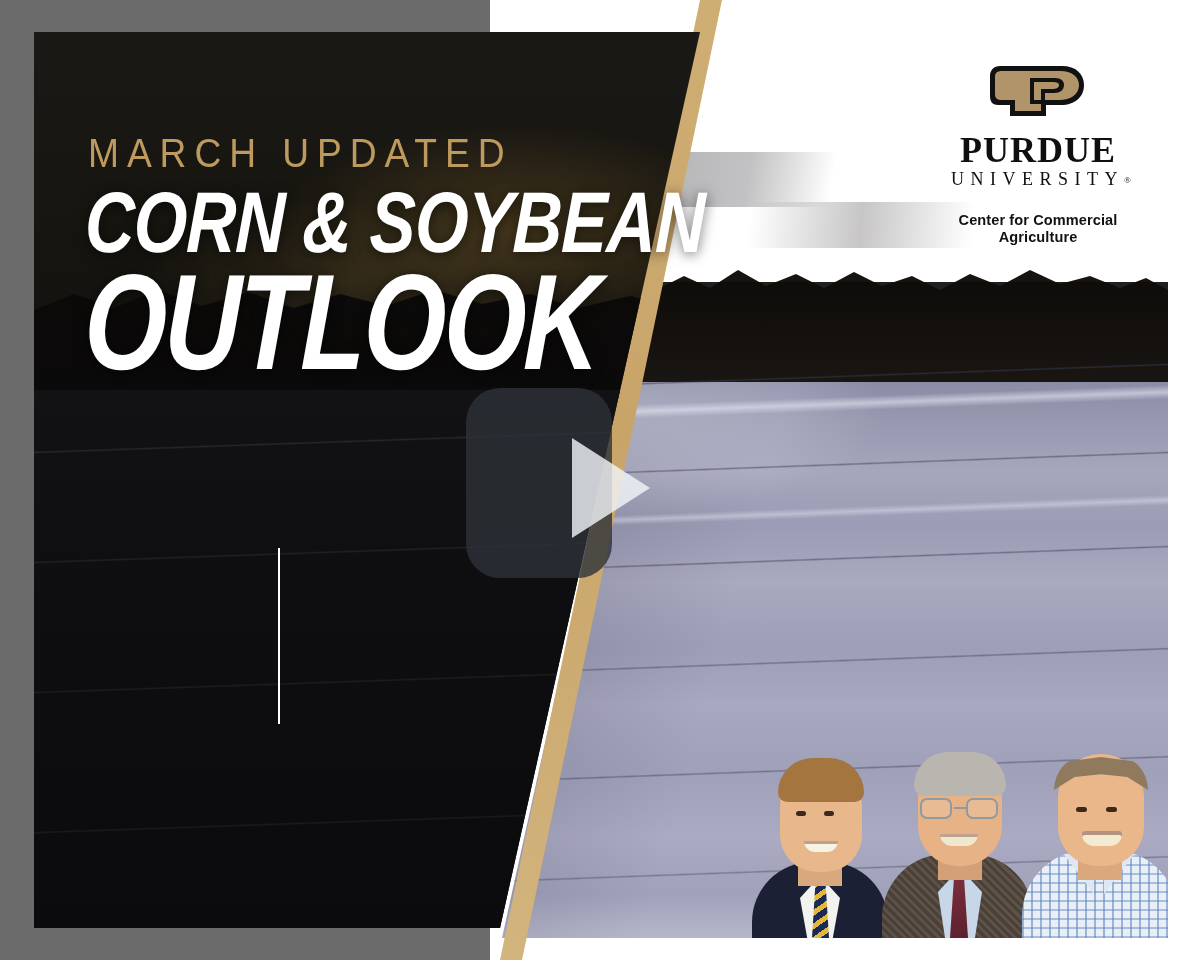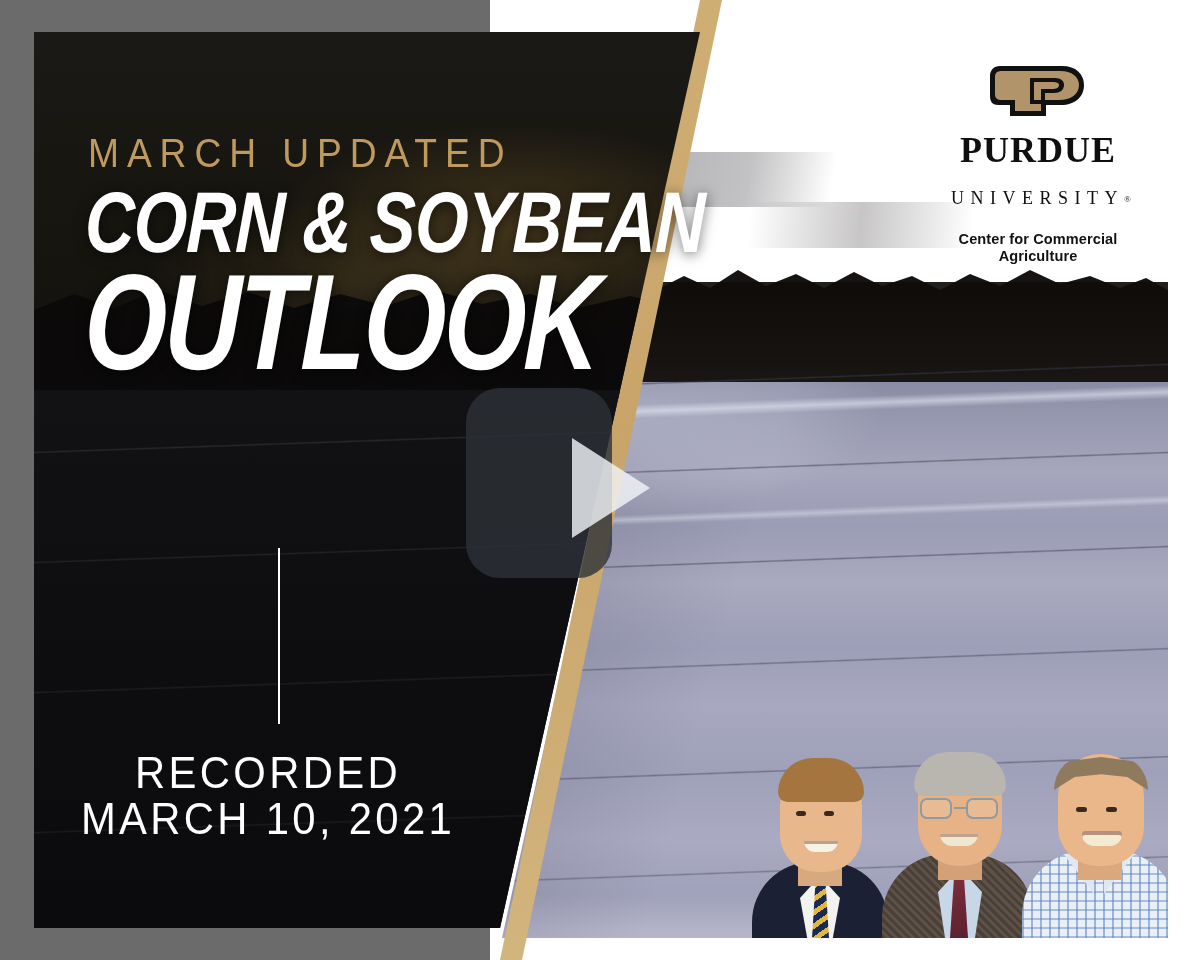--- a/index.html
+++ b/index.html
@@ -340,21 +340,20 @@
     line-height: 1;
   }
   .purdue-sub {
     font-family: "Liberation Serif", serif;
     font-weight: 400;
     font-size: 18px;
     letter-spacing: 6.5px;
     color: #0f0f0f;
     line-height: 1.25;
     text-indent: 6px;
-    margin-top: 19px;
   }
   .purdue-sub .reg { font-size: 9px; vertical-align: 2px; letter-spacing: 0; }
   .center-line {
     margin-top: 20px;
     font-family: "Liberation Sans Narrow", "Liberation Sans", sans-serif;
     font-size: 15px;
     font-weight: 700;
     color: #121212;
     letter-spacing: .1px;
     transform: scaleX(0.97);
@@ -528,24 +527,20 @@
     <div class="dark-snow-lines"></div>
   </div>
 
   <div class="kicker">MARCH UPDATED</div>
   <div class="title-line1">CORN &amp; SOYBEAN</div>
   <div class="title-line2">OUTLOOK</div>
 
 
   <div class="divider-rule"></div>
 
-  <div class="recorded">
-    <span class="r1">RECORDED</span>
-    <span class="r2">MARCH 10, 2021</span>
-  </div>
 
   <div class="play-button" aria-label="Play video"></div>
   <div class="play-triangle"></div>
 
   <div class="logo-block">
     <svg class="purdue-p" viewBox="0 0 100 58">
       <path d="M30 4 L74 4 C88 4 96 12 96 23 C96 35 87 43 73 43 L58 43 L58 54 L22 54 L22 43 L10 43 C4 43 2 39 2 34 L2 14 C2 8 6 4 12 4 Z" fill="#111111"></path>
       <path d="M33 9 L72 9 C84 9 91 15 91 23 C91 32 83 38 71 38 L53 38 L53 49 L27 49 L27 38 L14 38 C9 38 7 36 7 32 L7 15 C7 11 9 9 14 9 Z" fill="#b1946a"></path>
       <path d="M42 16 L67 16 C73 16 76 19 76 23 C76 28 72 31 66 31 L57 31 L57 42 L42 42 Z" fill="#111111"></path>
       <path d="M46 20 L65 20 C69 20 71 21 71 23 C71 26 68 27 64 27 L53 27 L53 38 L46 38 Z" fill="#b1946a"></path>

